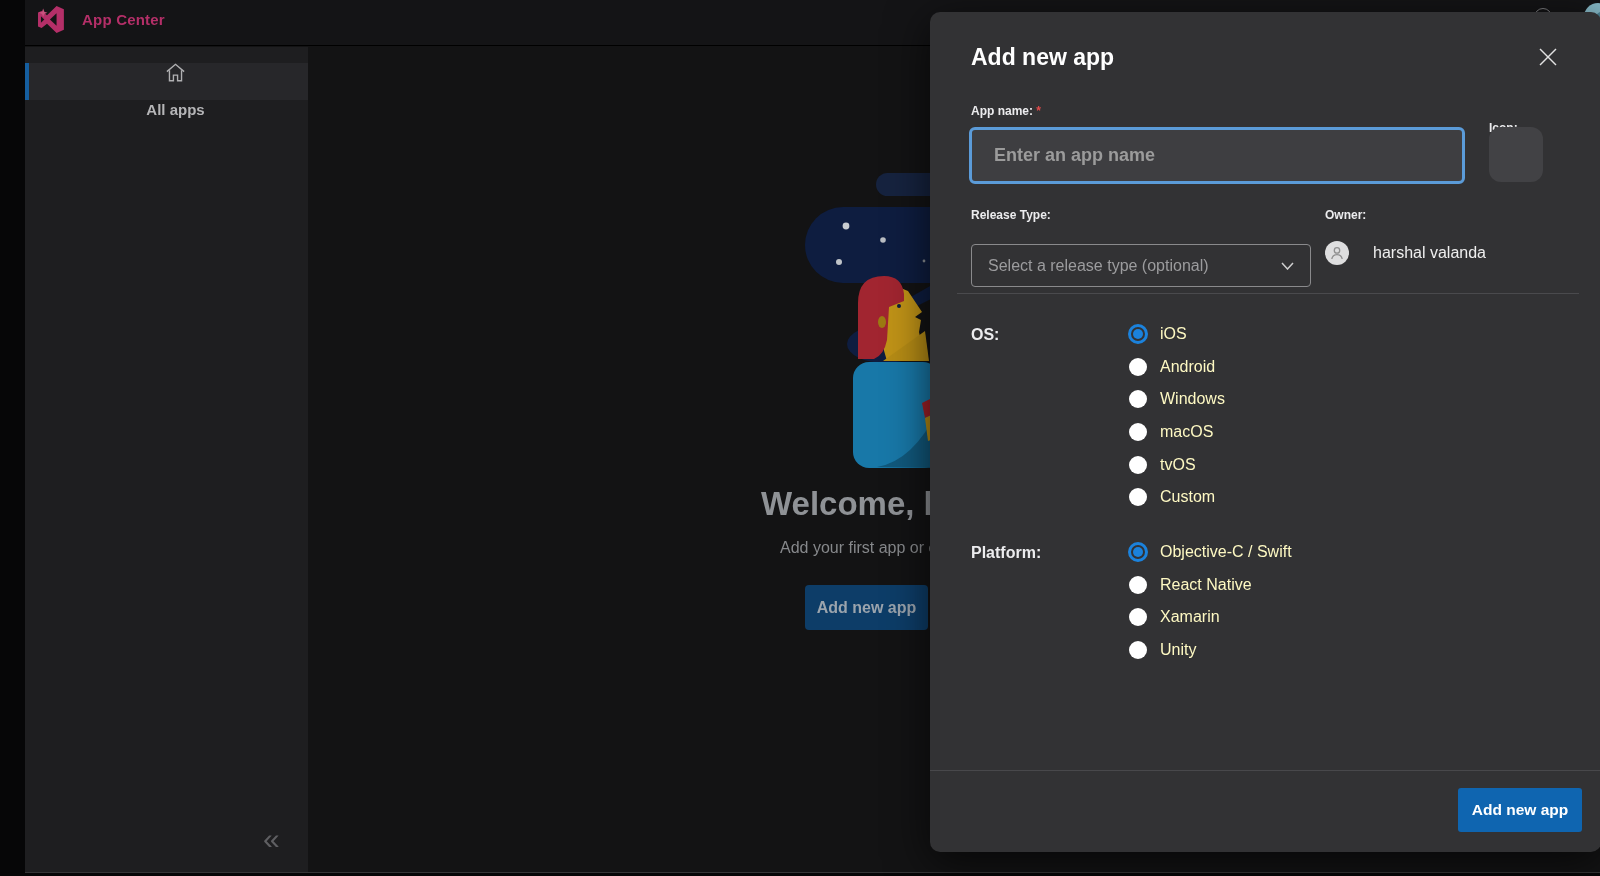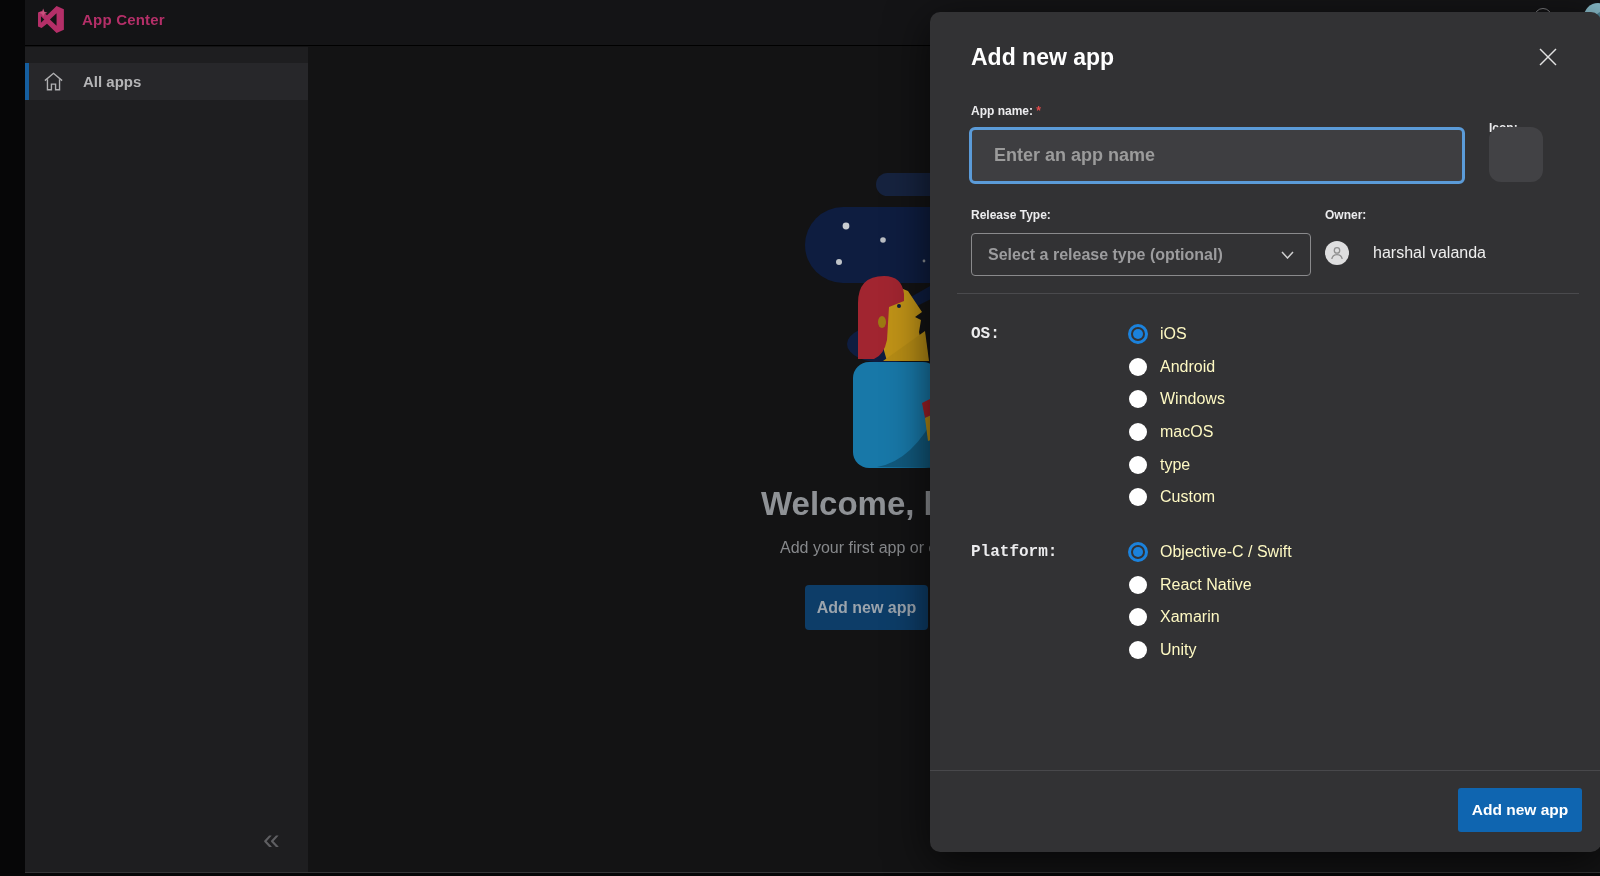--- a/index.html
+++ b/index.html
@@ -19,21 +19,21 @@
   .top-avatar { position:absolute; left:1559px; top:3px; width:28px; height:28px;
     border-radius:50%; background:#86b9c7; overflow:hidden; z-index:3; }
   .top-avatar i { position:absolute; left:9px; top:8px; width:24px; height:24px;
     border-radius:50%; background:#4e8496; display:block; }
 
   
   .sidebar { position:absolute; left:0; top:47px; width:283px; height:825px;
     background:#1e1e20; z-index:2; }
   .side-item { position:absolute; left:0; top:16px; width:283px; height:37px;
     background:#27272a; border-left:4px solid #155e9f; display:flex; align-items:center;
-    gap:19px; padding-left:14px; cursor:pointer; }
+    gap:19px; padding-left:14px; cursor:pointer;flex-direction:column; }
   .side-item .lbl { color:#b5b5b7; font-size:15px; font-weight:bold; }
   .collapse { position:absolute; left:238px; bottom:18px; color:#5f5f62; font-size:30px;
     line-height:30px; cursor:pointer; user-select:none; }
 
   
   .main { position:absolute; left:283px; top:47px; right:0; height:825px; background:#131314; }
   .greeting { position:absolute; left:40px; top:32px; color:#9b9b9d; font-size:26px; font-weight:bold; }
   .illus { position:absolute; left:495px; top:118px; }
   .welcome-h { position:absolute; left:453px; top:438px; color:#8f9296; font-size:33px;
     font-weight:bold; white-space:nowrap; }
@@ -58,35 +58,35 @@
   .field-label { position:absolute; color:#ececee; font-size:12px; font-weight:600; }
   .req { color:#e14b4b; font-weight:bold; }
 
   .name-input { position:absolute; left:39px; top:115px; width:496px; height:57px;
     background:#3e3e41; border:3px solid #5b9bd8; border-radius:6px; outline:none;
     color:#e8e8e8; font-size:18px; font-weight:600; padding:0 22px; font-family:inherit; }
   .name-input::placeholder { color:#9b9b9b; font-weight:600; }
   .icon-box { position:absolute; left:559px; top:115px; width:54px; height:55px;
     background:#424245; border-radius:12px; cursor:pointer; }
 
-  .dropdown { position:absolute; left:41px; top:221px; width:340px; height:43px;
+  .dropdown { position:absolute; left:41px; top:232px; width:340px; height:43px;
     background:transparent; border:1px solid #8a8a8c; border-radius:4px; cursor:pointer;
-    display:flex; align-items:center; justify-content:space-between; padding:0 16px;font-weight:bold; }
+    display:flex; align-items:center; justify-content:space-between; padding:0 16px; }
   .dropdown .ph { color:#9c9c9e; font-size:16px; }
 
   .owner-row { position:absolute; left:395px; top:229px; display:flex; align-items:center; gap:24px; }
   .owner-avatar { width:24px; height:24px; border-radius:50%; background:#dededf;
     display:flex; align-items:center; justify-content:center; }
   .owner-name { color:#efefef; font-size:16px; }
 
   .mid-divider { position:absolute; left:27px; top:281px; width:622px; height:1px; background:#4a4a4d; }
 
   .group { position:absolute; left:41px; width:590px; }
   .group-label { position:absolute; left:0; top:0; height:33px; line-height:33px;
-    color:#ececee; font-size:16px; font-weight:600;font-family:Liberation Mono, monospace; }
+    color:#ececee; font-size:16px; font-weight:600; }
   .rows { position:absolute; left:157px; top:0; }
   .radio-row { display:flex; align-items:center; height:32.6px; gap:12px; cursor:pointer; }
   .radio { width:20px; height:20px; border-radius:50%; flex:0 0 auto; position:relative; }
   .radio.unselected { background:#ffffff; transform:scale(.9); }
   .radio.selected { border:3px solid #1b82dc; }
   .radio.selected::after { content:""; position:absolute; inset:2px; border-radius:50%; background:#1b82dc; }
   .radio-label { color:#fef9c3; font-size:16px; }
 
   .footer-divider { position:absolute; left:0; top:758px; width:671px; height:1px; background:#48484b; }
   .submit-btn { position:absolute; left:528px; top:776px; width:124px; height:44px;
@@ -213,21 +213,21 @@
         <div class="radio-row">
           <span class="radio unselected"></span>
           <span class="radio-label">Windows</span>
         </div>
         <div class="radio-row">
           <span class="radio unselected"></span>
           <span class="radio-label">macOS</span>
         </div>
         <div class="radio-row">
           <span class="radio unselected"></span>
-          <span class="radio-label">type</span>
+          <span class="radio-label">tvOS</span>
         </div>
         <div class="radio-row">
           <span class="radio unselected"></span>
           <span class="radio-label">Custom</span>
         </div>
       </div>
     </div>
 
     <div class="group" style="top:524px; height:131px;">
       <div class="group-label">Platform:</div>

